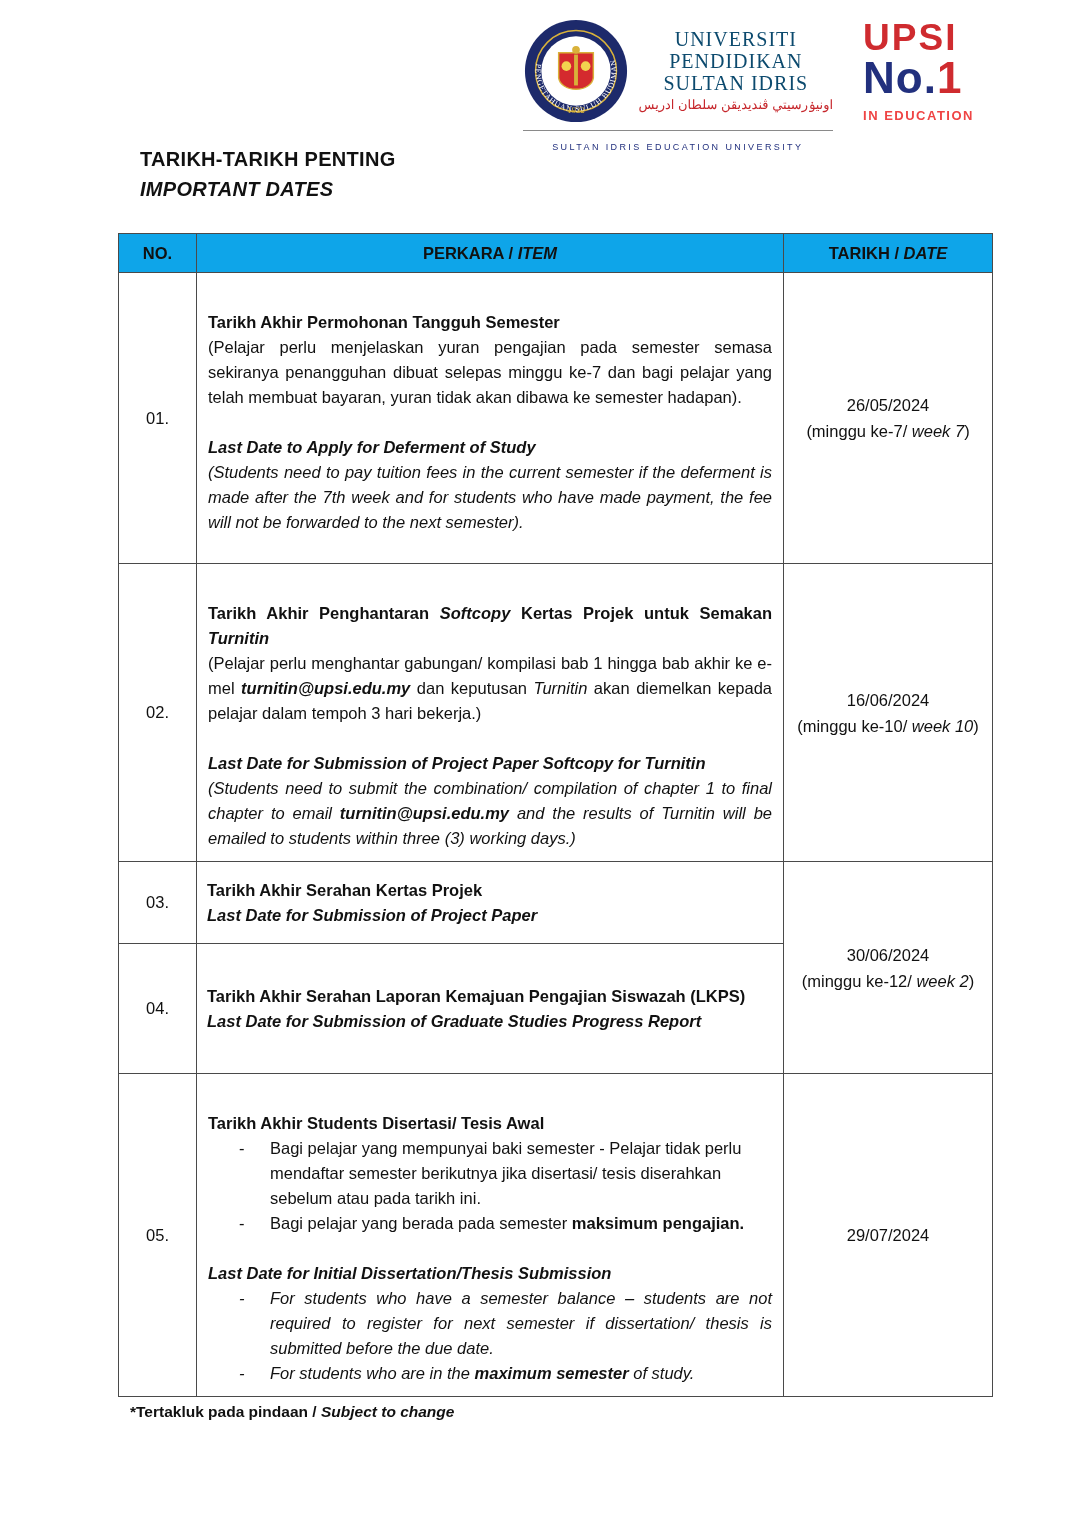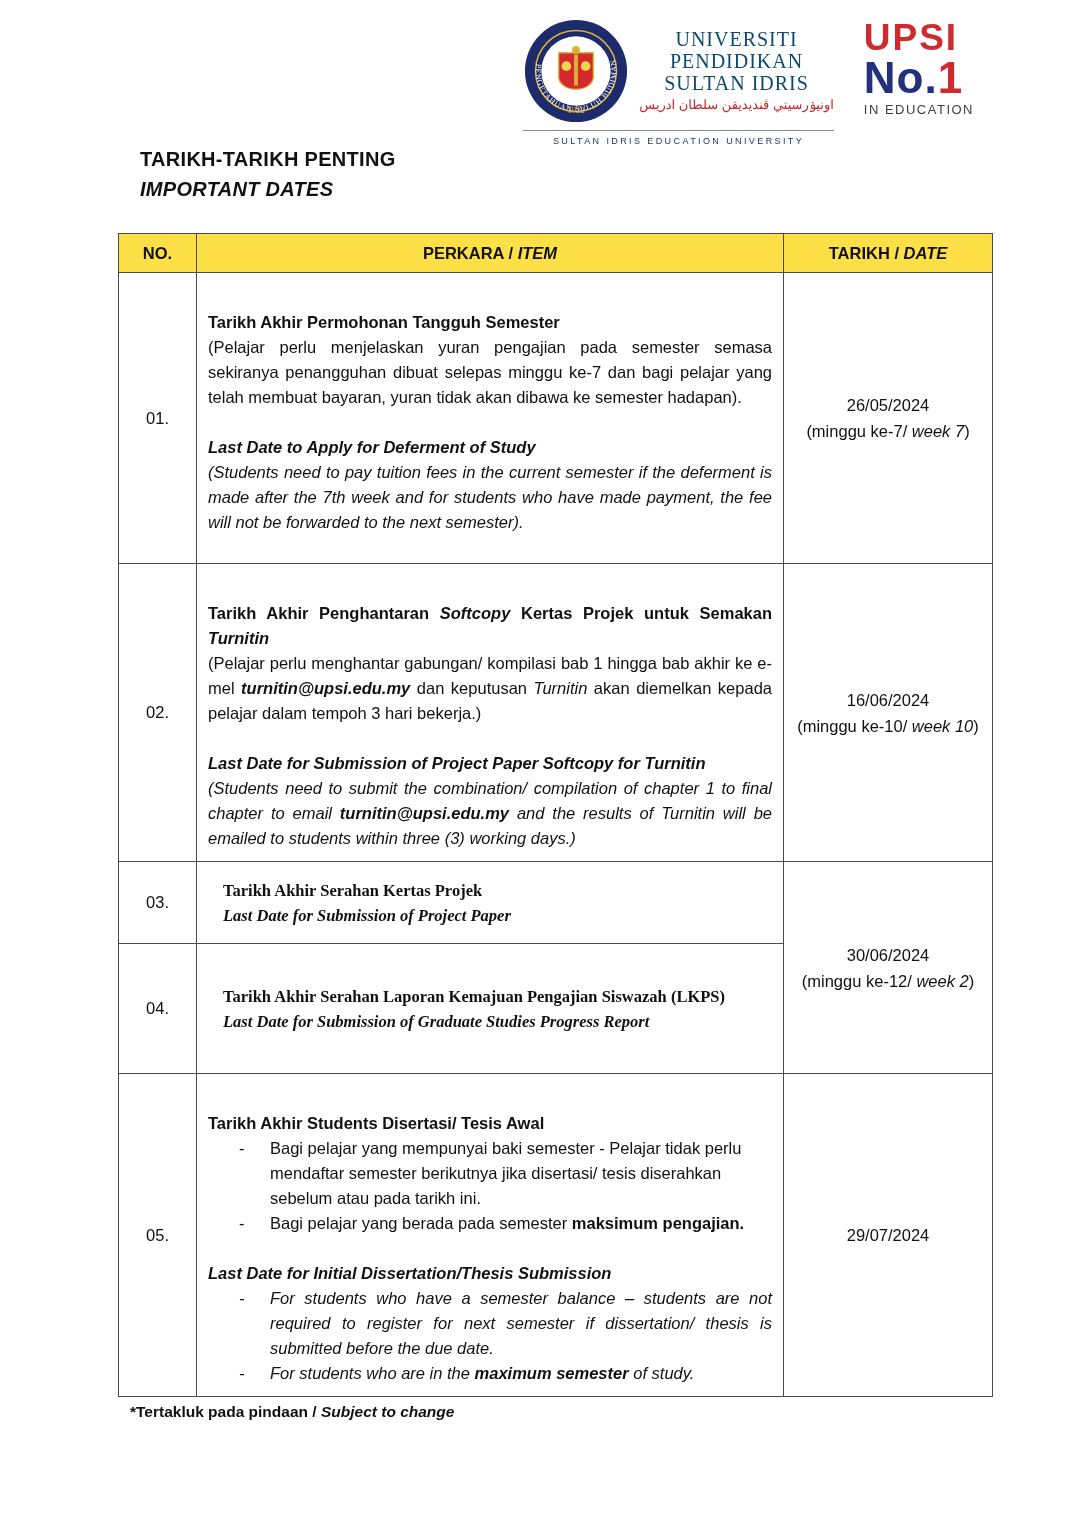--- a/index.html
+++ b/index.html
@@ -22,29 +22,29 @@
   .logo-main { display:flex; align-items:center; }
   .crest { width:106px; height:106px; flex:none; }
   .wordmark { margin-left:10px; display:flex; flex-direction:column; align-items:center; }
   .wm-line {
     font-family:"Liberation Serif", serif;
     color:#0c4a6e; font-size:20px; line-height:22px; letter-spacing:1px;
     white-space:nowrap;
   }
   .jawi { color:#c6262b; font-size:13px; line-height:18px; margin-top:2px; white-space:nowrap; }
   .logo-caption {
-    margin-top:6px; border-top:1px solid #8a8a8a; padding-top:5px;
+    margin-top:6px; border-top:1px solid #8a8a8a; padding-top:11px;
     color:#22307e; font-size:9px; letter-spacing:2.4px; white-space:nowrap;
     text-align:center;
   }
   .badge { margin-left:30px; display:flex; flex-direction:column; align-items:flex-start; padding-top:2px; }
   .badge-upsi { color:#cf2b2f; font-size:37px; font-weight:800; letter-spacing:2px; line-height:36px; }
   .badge-no1  { color:#22307e; font-size:44px; font-weight:800; line-height:44px; letter-spacing:1px; }
   .badge-one  { color:#cf2b2f; }
-  .badge-edu  { color:#404040; font-size:13px; font-weight:400; letter-spacing:1.5px; line-height:16px; margin-top:2px; white-space:nowrap; }
+  .badge-edu  { color:#ef4444; font-size:13px; font-weight:700; letter-spacing:1.5px; line-height:16px; margin-top:8px; white-space:nowrap; }
 
   
   .title-block { position:absolute; top:144px; left:140px; }
   .title-my { font-size:20px; font-weight:bold; letter-spacing:0.3px; line-height:30px; }
   .title-en { font-size:20px; font-weight:bold; font-style:italic; letter-spacing:0.3px; line-height:30px; }
 
   
   table.dates {
     position:absolute; top:233px; left:118px;
     width:874px; border-collapse:collapse; table-layout:fixed;
@@ -54,27 +54,27 @@
   col.c-no   { width:78px; }
   col.c-item { width:587px; }
   col.c-date { width:209px; }
   tr.hdr { height:39px; }
   tr.row1 { height:291px; }
   tr.row2 { height:289px; }
   tr.row3 { height:82px; }
   tr.row4 { height:130px; }
   tr.row5 { height:322px; }
   th.hcell {
-    background:#fde047; font-weight:bold; text-align:center;
+    background:#0ea5e9; font-weight:bold; text-align:center;
     font-size:16.5px; padding:6px 4px;
   }
   .hc-it { font-style:italic; }
   td.no-cell { text-align:center; vertical-align:middle; }
   td.item-cell { vertical-align:top; padding:37px 11px 10px 11px; line-height:25px; }
-  td.item-cell.vcenter { vertical-align:middle; padding:10px 26px;font-family:Liberation Serif, serif; }
+  td.item-cell.vcenter { vertical-align:middle; padding:10px 10px; }
   td.date-cell { text-align:center; vertical-align:middle; line-height:26px; padding:4px; }
   .p-title { font-weight:bold; margin:0; }
   .p-just { text-align:justify; }
   .gap { margin-top:25px; }
   .it { font-style:italic; }
   .bi { font-weight:bold; font-style:italic; }
   .en-block { font-style:italic; }
   .bullet { display:flex; }
   .bullet.just .btext { text-align:justify; }
   .dash { flex:0 0 62px; padding-left:31px; }

